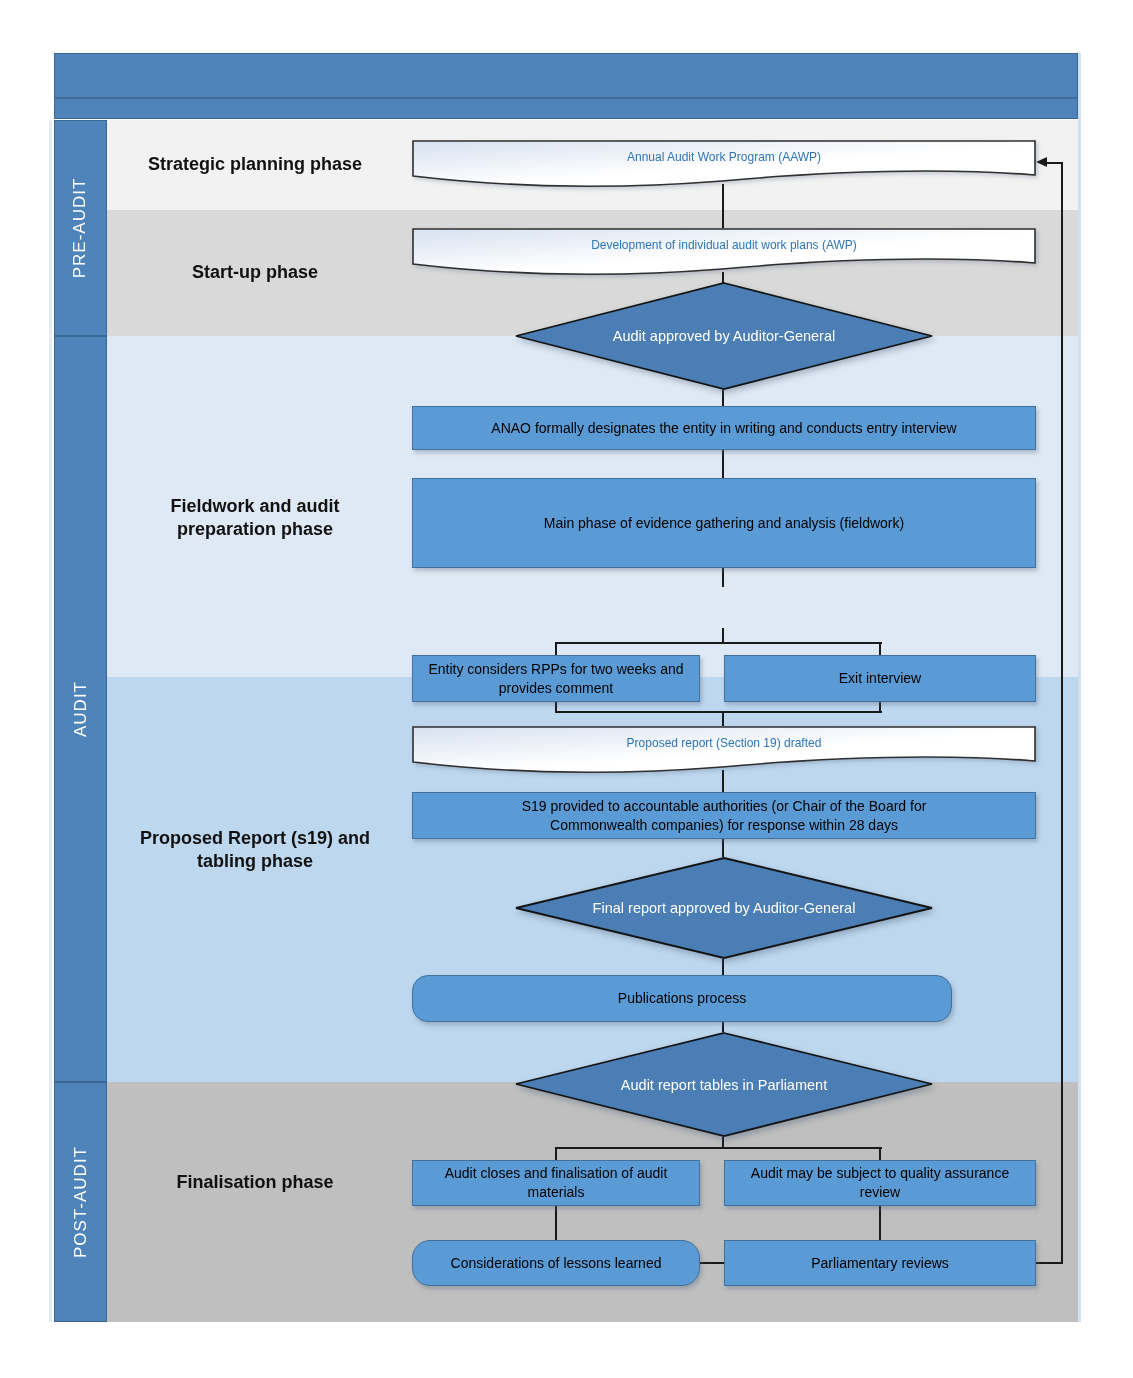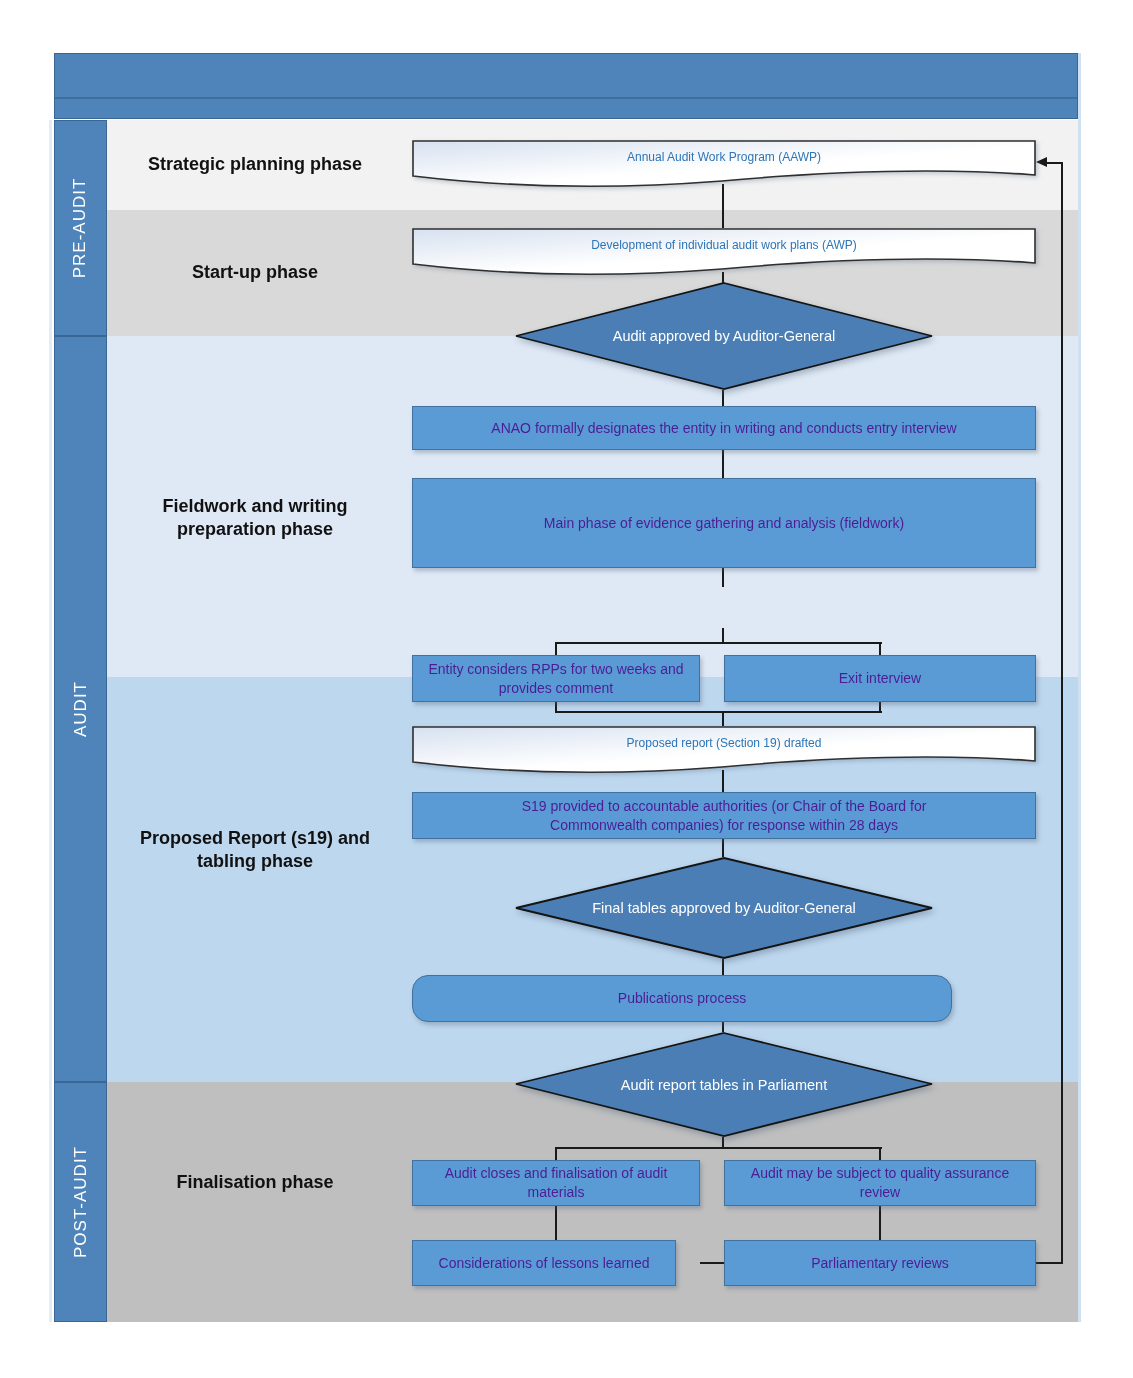--- a/index.html
+++ b/index.html
@@ -16,21 +16,21 @@
   .lane{position:absolute;left:54px;width:53px;background:var(--lane-blue);
         border:1px solid var(--lane-border);box-sizing:border-box;
         display:flex;align-items:center;justify-content:center;}
   .lane span{transform:rotate(-90deg);white-space:nowrap;color:#fff;
         font-size:17px;letter-spacing:1px;}
   .phase-label{position:absolute;left:130px;width:250px;display:flex;align-items:center;
         justify-content:center;text-align:center;font-weight:bold;font-size:18px;
         color:#111;line-height:1.3;}
   .pbox{position:absolute;background:var(--box-fill);border:1.5px solid var(--box-border);
         box-sizing:border-box;display:flex;align-items:center;justify-content:center;
-        text-align:center;color:#4c1d95;font-size:14px;line-height:1.35;
+        text-align:center;color:#000000;font-size:14px;line-height:1.35;
         box-shadow:2px 3px 4px rgba(80,100,125,.35);}
   .doc{position:absolute;}
   .doc svg{position:absolute;left:0;top:0;width:100%;height:100%;
         filter:drop-shadow(2px 2px 2px rgba(80,100,125,.30));}
   .doc-label{position:absolute;left:0;top:0;width:100%;height:72%;display:flex;
         align-items:center;justify-content:center;color:var(--doc-text);font-size:12px;}
   .diamond{position:absolute;}
   .diamond svg{position:absolute;left:0;top:0;width:100%;height:100%;
         filter:drop-shadow(2px 3px 3px rgba(70,90,115,.40));}
   .diamond-label{position:absolute;left:0;top:0;width:100%;height:100%;display:flex;
@@ -77,21 +77,21 @@
   </div>
   <div class="lane" style="top:336px;height:746px;">
     <span>AUDIT</span>
   </div>
   <div class="lane" style="top:1082px;height:240px;">
     <span>POST-AUDIT</span>
   </div>
 
   <div class="phase-label" style="top:120px;height:90px;">Strategic planning phase</div>
   <div class="phase-label" style="top:210px;height:126px;">Start-up phase</div>
-  <div class="phase-label" style="top:490px;height:56px;">Fieldwork and writing preparation phase</div>
+  <div class="phase-label" style="top:490px;height:56px;">Fieldwork and audit preparation phase</div>
   <div class="phase-label" style="top:822px;height:56px;">Proposed Report (s19) and tabling phase</div>
   <div class="phase-label" style="top:1160px;height:46px;">Finalisation phase</div>
 
   <div class="line" style="left:722px;top:184px;width:2px;height:44px;"></div>
   <div class="line" style="left:722px;top:272px;width:2px;height:12px;"></div>
   <div class="line" style="left:722px;top:390px;width:2px;height:16px;"></div>
   <div class="line" style="left:722px;top:450px;width:2px;height:28px;"></div>
   <div class="line" style="left:722px;top:568px;width:2px;height:19px;"></div>
   <div class="line" style="left:722px;top:628px;width:2px;height:16px;"></div>
   <div class="line" style="left:555px;top:642px;width:327px;height:2px;"></div>
@@ -140,33 +140,33 @@
   <div class="diamond" style="left:514px;top:282px;width:420px;height:108px;">
     <svg viewBox="0 0 420 108" preserveAspectRatio="none">
       <polygon points="210,1 418,54 210,107 2,54" fill="var(--diamond-fill,#4a7eb5)" stroke="#141414" stroke-width="1.8"></polygon>
     </svg>
     <span class="diamond-label">Audit approved by Auditor-General</span>
   </div>
   <div class="diamond" style="left:514px;top:857px;width:420px;height:102px;">
     <svg viewBox="0 0 420 102" preserveAspectRatio="none">
       <polygon points="210,1 418,51 210,101 2,51" fill="var(--diamond-fill,#4a7eb5)" stroke="#141414" stroke-width="1.8"></polygon>
     </svg>
-    <span class="diamond-label">Final tables approved by Auditor-General</span>
+    <span class="diamond-label">Final report approved by Auditor-General</span>
   </div>
   <div class="diamond" style="left:514px;top:1032px;width:420px;height:105px;">
     <svg viewBox="0 0 420 105" preserveAspectRatio="none">
       <polygon points="210,1 418,52 210,104 2,52" fill="var(--diamond-fill,#4a7eb5)" stroke="#141414" stroke-width="1.8"></polygon>
     </svg>
     <span class="diamond-label">Audit report tables in Parliament</span>
   </div>
 
   <div class="pbox" style="left:412px;top:406px;width:624px;height:44px;">ANAO formally designates the entity in writing and conducts entry interview</div>
   <div class="pbox" style="left:412px;top:478px;width:624px;height:90px;text-align:right;">Main phase of evidence gathering and analysis (fieldwork)</div>
   <div class="pbox" style="left:412px;top:655px;width:288px;height:47px;padding:0 14px;">Entity considers RPPs for two weeks and provides comment</div>
   <div class="pbox" style="left:724px;top:655px;width:312px;height:47px;">Exit interview</div>
   <div class="pbox" style="left:412px;top:792px;width:624px;height:47px;padding:0 62px;">S19 provided to accountable authorities (or Chair of the Board for Commonwealth companies) for response within 28 days</div>
   <div class="pbox" style="left:412px;top:975px;width:540px;height:47px;border-radius:16px;">Publications process</div>
   <div class="pbox" style="left:412px;top:1160px;width:288px;height:46px;padding:0 14px;">Audit closes and finalisation of audit materials</div>
   <div class="pbox" style="left:724px;top:1160px;width:312px;height:46px;padding:0 16px;">Audit may be subject to quality assurance review</div>
-  <div class="pbox" style="left:412px;top:1240px;width:264px;height:46px;">Considerations of lessons learned</div>
+  <div class="pbox" style="left:412px;top:1240px;width:288px;height:46px;border-radius:18px;">Considerations of lessons learned</div>
   <div class="pbox" style="left:724px;top:1240px;width:312px;height:46px;">Parliamentary reviews</div>
 
 </div>
 
 </body></html>

